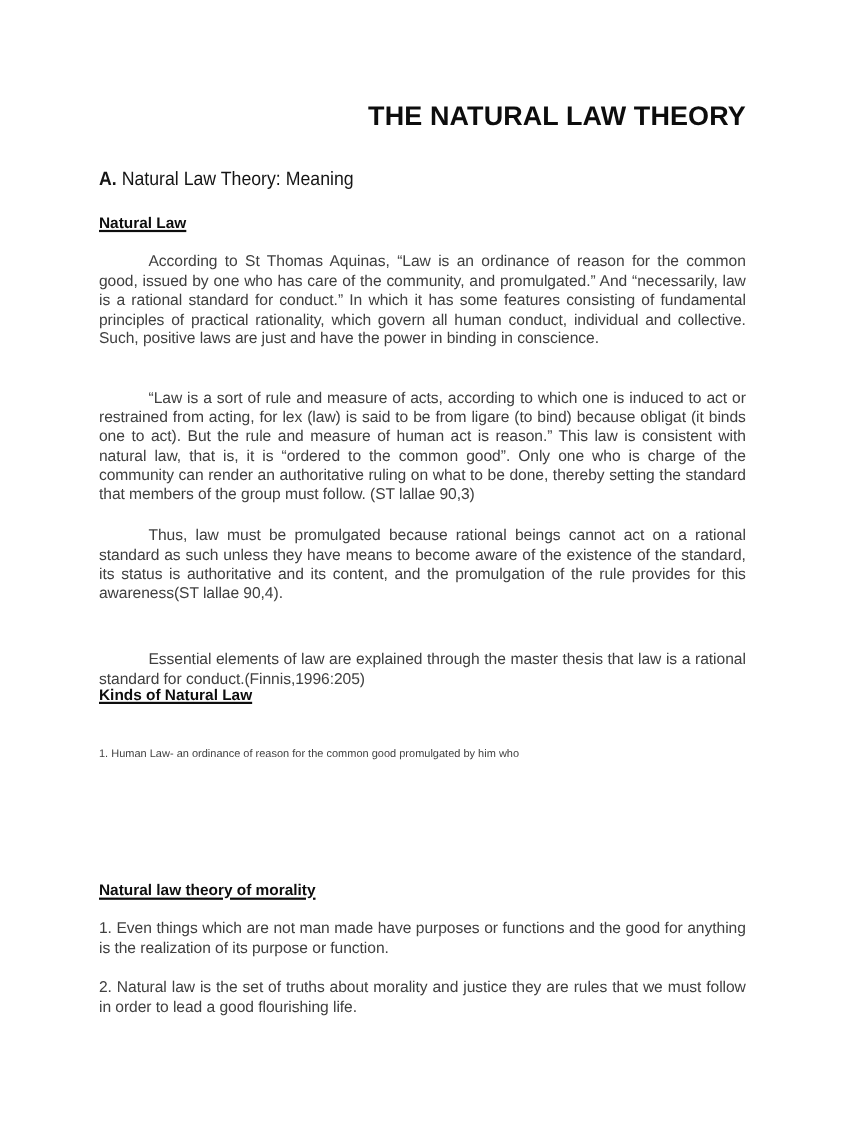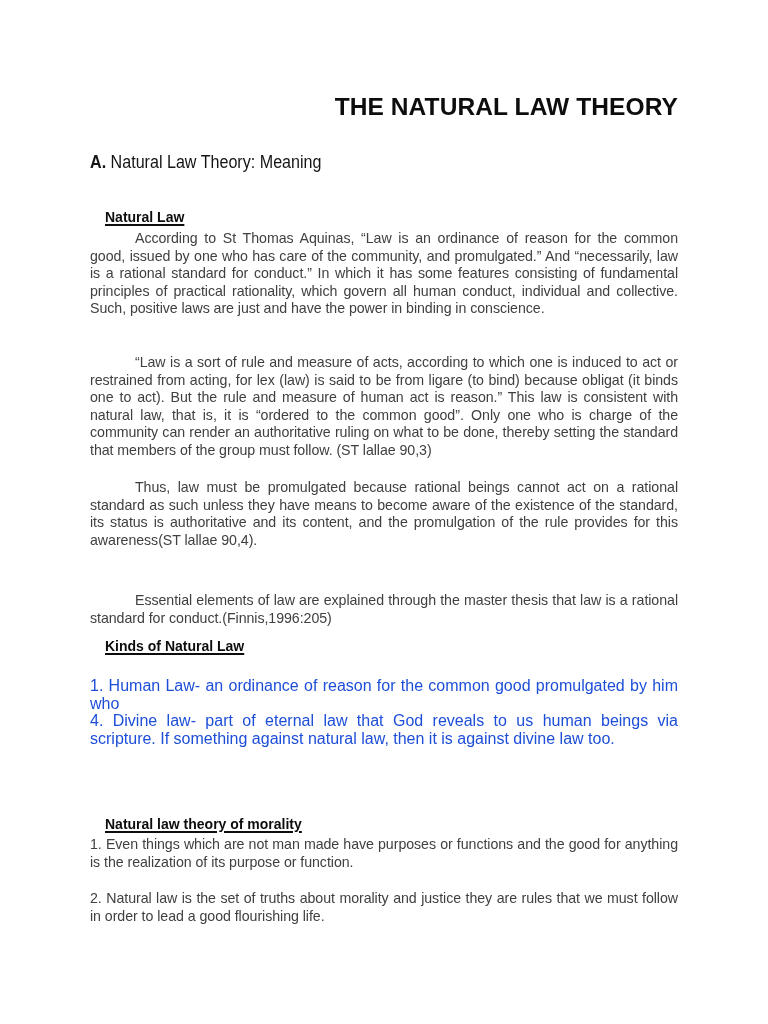--- a/index.html
+++ b/index.html
@@ -46,21 +46,21 @@
       transform: scaleX(0.92);
       transform-origin: left center;
       white-space: nowrap;
     }
     .section-heading .letter {
       font-weight: bold;
     }
     .subheading {
       position: absolute;
       left: 0;
-      margin: 15px;
+      margin: 0;
       font-size: 14px;
       font-weight: bold;
       text-decoration: underline;
       text-underline-offset: 2px;
       text-decoration-thickness: 1.5px;
       line-height: 18px;
       color: #0d0d0d;
       white-space: nowrap;
     }
     .para {
@@ -78,23 +78,23 @@
     .para.indent {
       text-indent: 45px;
     }
     .list {
       position: absolute;
       left: 0;
       width: 588px;
       margin: 0;
       padding: 0;
       list-style: none;
-      font-size: 16px;
+      font-size: 10px;
       line-height: 17.6px;
-      color: #1d4ed8;
+      color: #404040;
     }
     .list li {
       margin: 0;
       padding: 0;
       text-align: justify;
       text-align-last: left;
     }
     .list li .cont {
       display: block;
       padding-left: 45px;
@@ -121,21 +121,20 @@
   <p class="para indent" style="top:479px;">Thus, law  must be promulgated because rational beings cannot act on a rational standard as such unless they have means to become aware of the existence of the standard, its status is authoritative and its content, and the promulgation of the rule provides for this awareness(ST lallae 90,4).</p>
 
   <p class="para indent" style="top:592px;">Essential elements of law are explained through the master thesis that law is a rational standard for conduct.(Finnis,1996:205)</p>
 
   <h3 class="subheading" style="top:622px;">Kinds of Natural Law</h3>
 
   <ul class="list" style="top:677px;">
     <li>
       <span>1. Human Law- an ordinance of reason for the common good promulgated by him who</span>
     </li>
-    <li>4. Divine law- part of eternal law that God reveals to us human beings via scripture. If something against natural law, then it is against divine law too.</li>
   </ul>
 
   <h3 class="subheading" style="top:800px;">Natural law theory of morality</h3>
 
   <p class="para" style="top:836px;">1. Even things which are not man made have purposes or functions and the good for anything is the realization of its purpose or function.</p>
 
   <p class="para" style="top:890px;">2. Natural law is the set of truths about morality and justice they are rules that we must follow in order to lead a good flourishing life.</p>
 
 </div>
 

